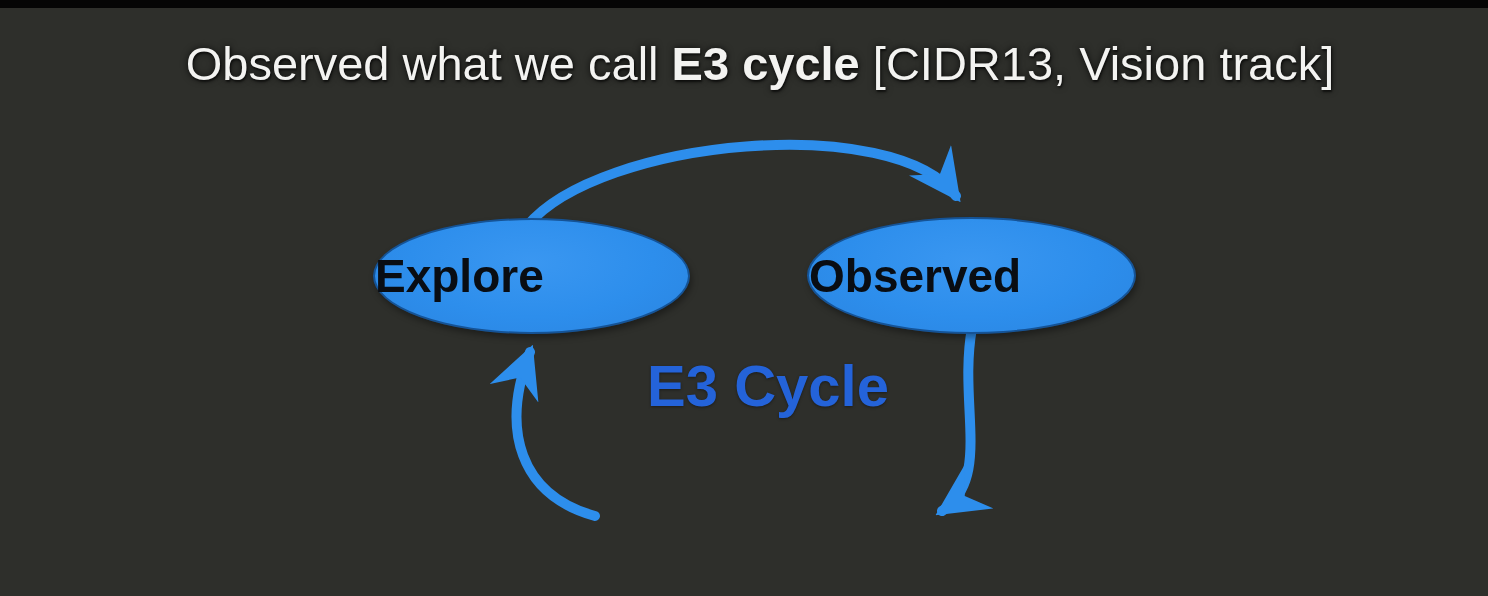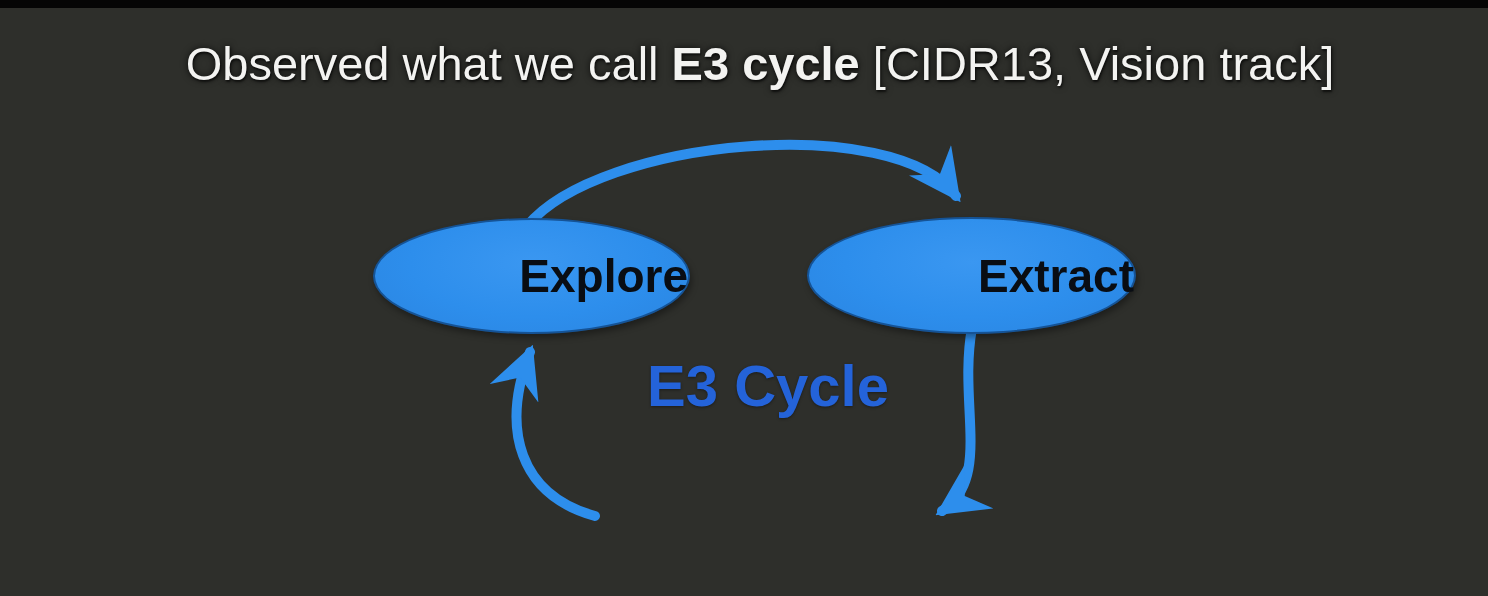--- a/index.html
+++ b/index.html
@@ -30,21 +30,21 @@
     position:absolute;left:0;top:0;width:1488px;height:596px;
     z-index:1;
   }
   .node{
     position:absolute;
     border-radius:50%;
     background:#2d8eec;
     background:radial-gradient(ellipse at 50% 38%, #3a97f1 0%, #2d8eec 55%, #2a84e0 100%);
     border:2px solid #155396;
     box-sizing:border-box;
-    display:flex;align-items:center;justify-content:flex-end;
+    display:flex;align-items:center;justify-content:flex-start;
     z-index:2;
     box-shadow:2px 4px 6px rgba(0,0,0,0.35);
   }
   .node-label{
     font-weight:700;
     font-size:46px;
     color:#090d13;
     letter-spacing:0px;
   }
   .node-explore{left:373px;top:218px;width:317px;height:116px;}
@@ -79,19 +79,19 @@
     <path d="M 527 226 C 600 138, 895 112, 956 196" fill="none" stroke="#2d8eec" stroke-width="10" stroke-linecap="round" marker-end="url(#stealth)"></path>
     <path d="M 972 328 C 958 405, 992 478, 942 511" fill="none" stroke="#2d8eec" stroke-width="10" stroke-linecap="round" marker-end="url(#stealth)"></path>
     <path d="M 595 516 C 520 495, 500 430, 530 352" fill="none" stroke="#2d8eec" stroke-width="10" stroke-linecap="round" marker-end="url(#stealth)"></path>
   </svg>
 
   <div class="node node-explore">
     <span class="node-label">Explore</span>
   </div>
 
   <div class="node node-extract">
-    <span class="node-label">Extract</span>
+    <span class="node-label">Observed</span>
   </div>
 
 
   <div class="cycle-label">E3 Cycle</div>
 
 </div>
 
 </body></html>

